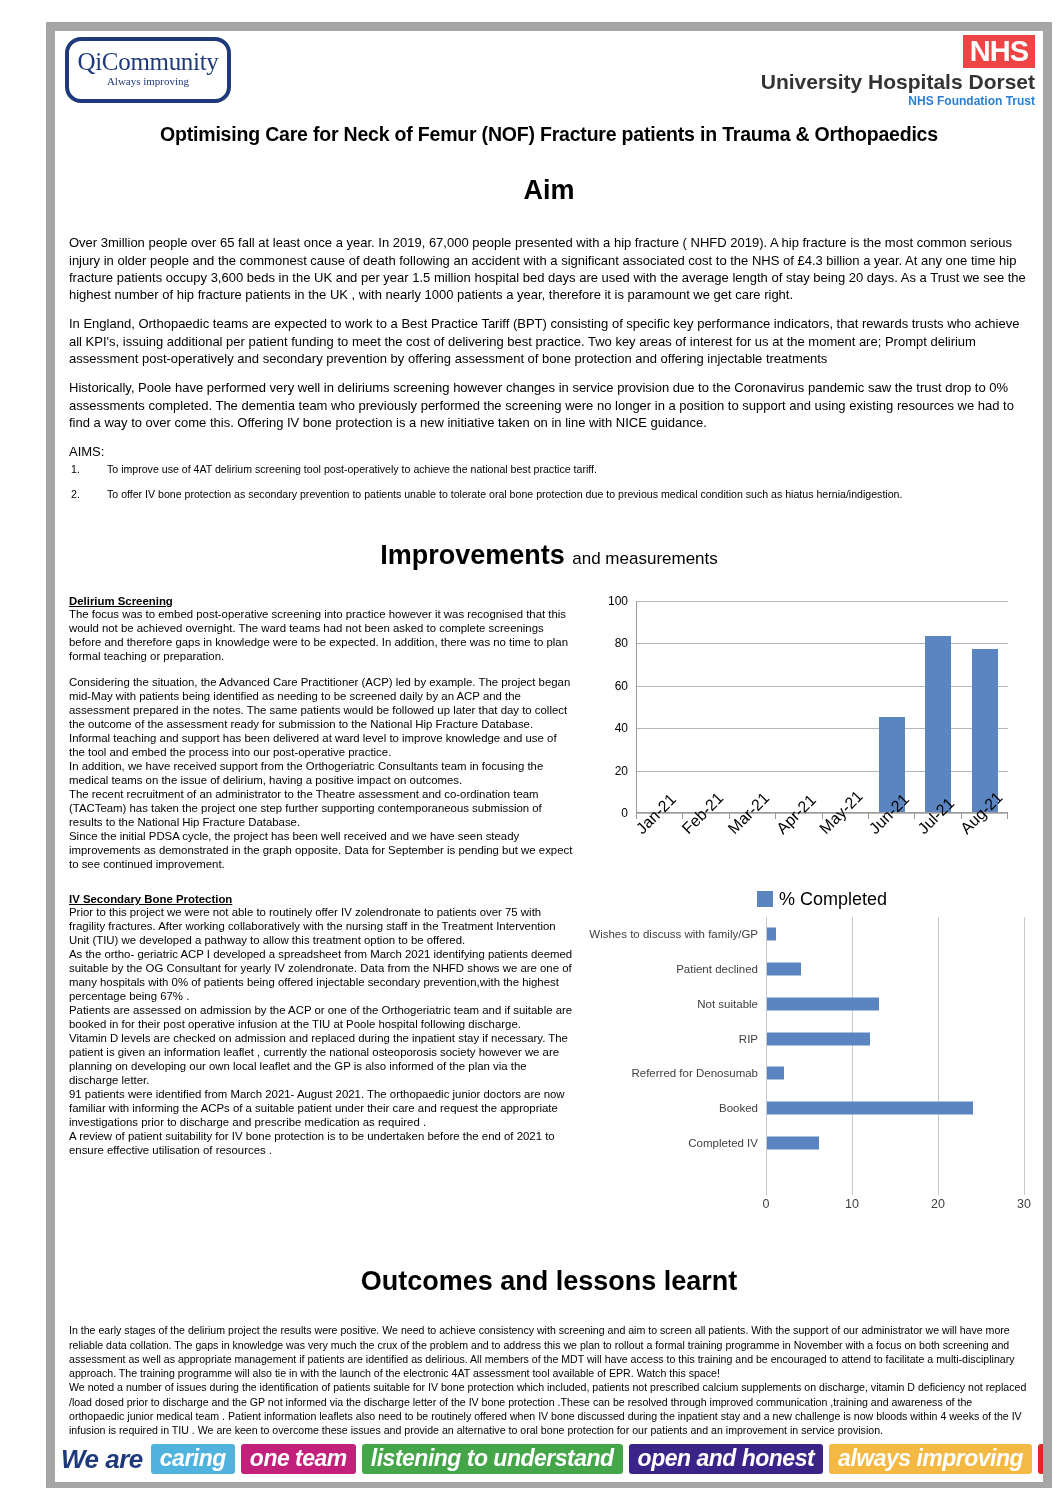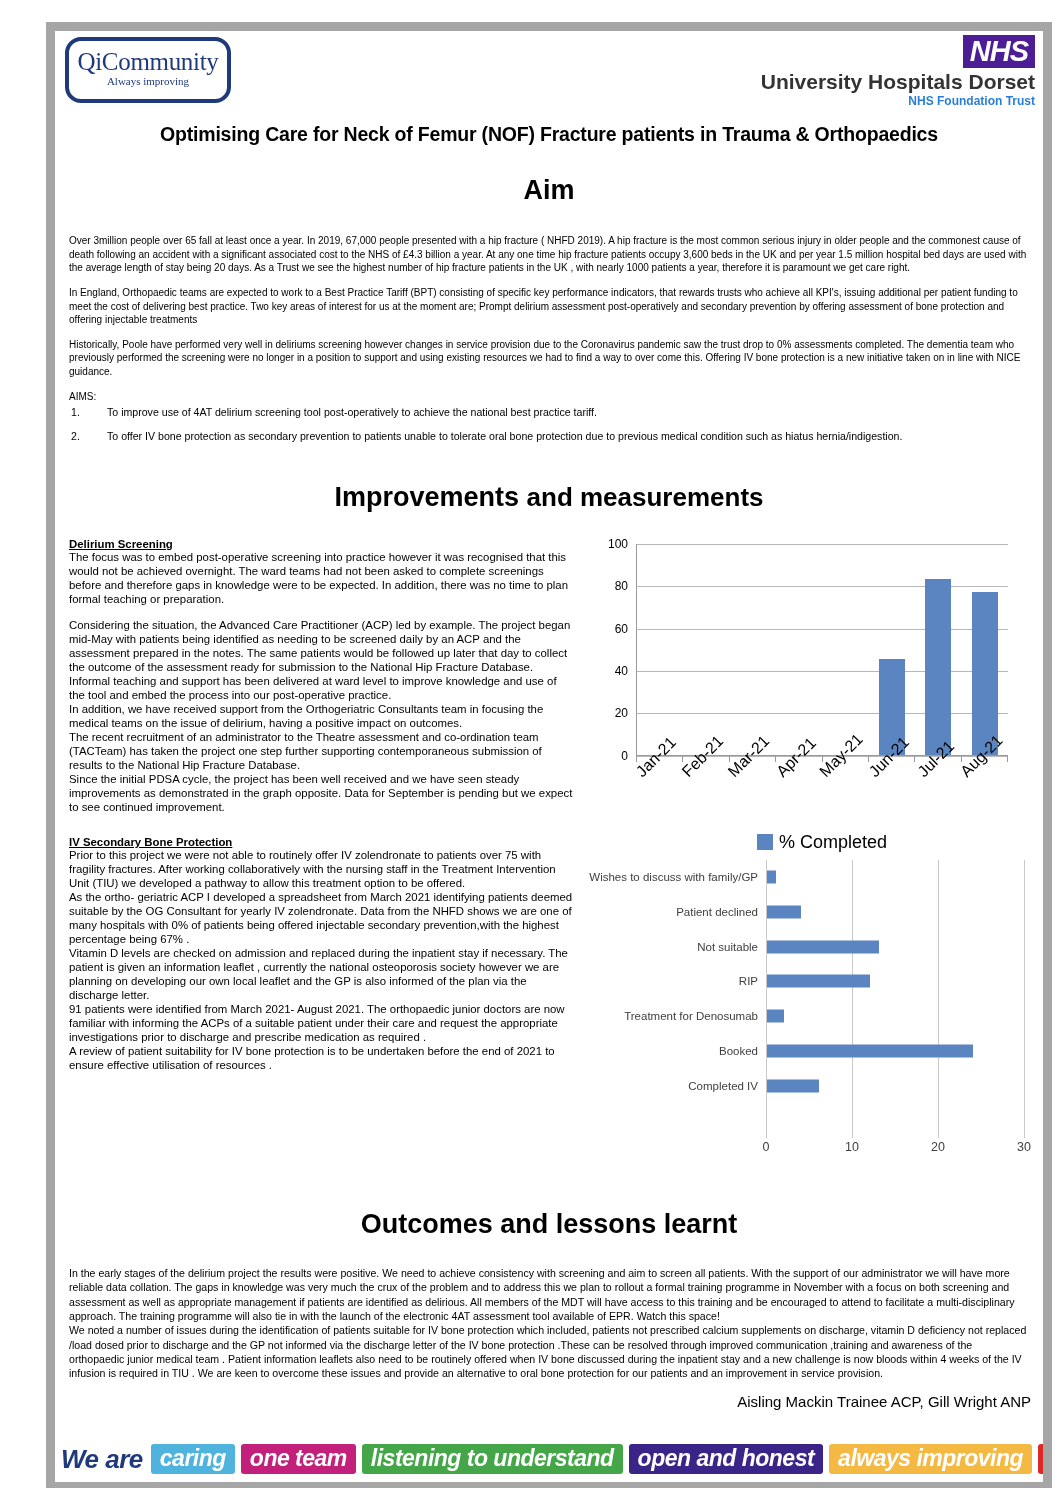--- a/index.html
+++ b/index.html
@@ -60,24 +60,23 @@
     color: #1f3a7a;
     margin-top: 1px;
   }
   .nhs-block {
     position: absolute;
     right: 8px; top: 4px;
     text-align: right;
   }
   .nhs-badge {
     display: inline-block;
-    background: #4c1d95;
+    background: #ef4444;
     color: #ffffff;
     font-weight: bold;
-    font-style: italic;
     font-size: 29px;
     line-height: 30px;
     padding: 1px 7px 2px 7px;
     letter-spacing: -1px;
   }
   .nhs-trustname {
     font-size: 21px;
     font-weight: bold;
     color: #333333;
     line-height: 24px;
@@ -110,29 +109,29 @@
   }
   .sec-rule { height: 8px; background: #a6a6a6; flex: 1 1 auto; }
   .sec-rule.short { max-width: 230px; }
   .sec-title {
     font-size: 27px;
     font-weight: bold;
     color: #000000;
     white-space: nowrap;
     line-height: 1.05;
   }
-  .sec-title .light { font-weight: bold; font-size: 26px; margin-top: 20px; }
+  .sec-title .light { font-weight: normal; font-size: 17px; margin-top: 20px; }
 
   
   .aim-body {
     padding: 6px 14px 4px 14px;
   }
   .aim-body p {
     margin: 0 0 12px 0;
-    font-size: 10px;
+    font-size: 13px;
     line-height: 1.33;
     color: #000000;
     text-align: left;
   }
   .aims-label { margin-bottom: 2px !important; }
   .aim-item {
     display: flex;
     gap: 26px;
     font-size: 10.6px;
     line-height: 1.33;
@@ -423,20 +422,21 @@
         <div class="sub-head" style="margin-top:0">Delirium Screening</div>
         <p>The focus was to embed post-operative screening into practice however it was recognised that this would not be achieved overnight. The ward teams had not been asked to complete screenings before and therefore gaps in knowledge were to be expected.  In addition, there was no time to plan formal teaching or preparation.</p>
         <p class="gap">Considering the situation, the  Advanced Care Practitioner (ACP) led by example. The project began mid-May with patients being identified as needing to be screened daily by an ACP and the assessment prepared in the notes.  The same patients would be followed up later that day to collect the outcome of the assessment ready for submission to the National Hip Fracture Database. Informal teaching and support has been delivered at ward level to improve knowledge and use of the tool and embed the process into our post-operative practice.</p>
         <p>In addition, we have received support from the Orthogeriatric Consultants team in focusing the medical teams on the issue of delirium, having a positive impact on outcomes.</p>
         <p>The recent recruitment of an administrator to the Theatre assessment and co-ordination team  (TACTeam) has taken the project one step further supporting contemporaneous submission of results to the National Hip Fracture Database.</p>
         <p>Since the initial PDSA cycle, the project has been well received and we have seen steady improvements as demonstrated in the graph opposite.  Data for September is pending but we expect to see continued improvement.</p>
 
         <div class="sub-head" style="margin-top:22px">IV Secondary  Bone Protection</div>
         <p>Prior to this project we were not able to routinely offer IV zolendronate to patients over 75 with fragility fractures. After working collaboratively with  the nursing staff in the Treatment Intervention Unit (TIU) we developed a pathway to allow this treatment option to be offered.</p>
         <p>As the ortho- geriatric  ACP I developed a spreadsheet from March 2021  identifying patients deemed suitable by the OG Consultant for yearly IV zolendronate. Data from the NHFD shows we are one of many hospitals with 0% of patients being offered injectable secondary prevention,with the highest  percentage being 67% .</p>
+        <p>Patients are assessed on admission by the ACP or one of the Orthogeriatric team and if suitable are booked in for their post operative infusion at the TIU at Poole hospital following discharge.</p>
         <p>Vitamin D levels are checked on admission and replaced during the inpatient stay if necessary. The patient is given an information leaflet , currently the national osteoporosis society however we are planning on developing our own local leaflet and the GP is also informed of the plan via the discharge letter.</p>
         <p>91 patients were identified from March 2021- August 2021. The orthopaedic junior doctors are now familiar with informing the ACPs of a suitable patient under their care and request the appropriate investigations prior to discharge and prescribe medication as required .</p>
         <p>A review of patient suitability for IV bone protection is to be undertaken before the end of 2021 to ensure effective utilisation of resources .</p>
       </div>
 
       <div class="col-right">
 
         <div class="vchart">
           <div class="vc-ylabels" id="vcY">
               <div style="top: 0px;">100</div>
@@ -540,21 +540,21 @@
                   <div class="hc-bar" style="width: 111.8px; background: rgb(91, 133, 192);"></div>
                 </div>
               </div>
               <div class="hc-row">
                 <div class="hc-label">RIP</div>
                 <div class="hc-track">
                   <div class="hc-bar" style="width: 103.2px; background: rgb(91, 133, 192);"></div>
                 </div>
               </div>
               <div class="hc-row">
-                <div class="hc-label">Treatment for Denosumab</div>
+                <div class="hc-label">Referred for Denosumab</div>
                 <div class="hc-track">
                   <div class="hc-bar" style="width: 17.2px; background: rgb(91, 133, 192);"></div>
                 </div>
               </div>
               <div class="hc-row">
                 <div class="hc-label">Booked</div>
                 <div class="hc-track">
                   <div class="hc-bar" style="width: 206.4px; background: rgb(91, 133, 192);"></div>
                 </div>
               </div>

